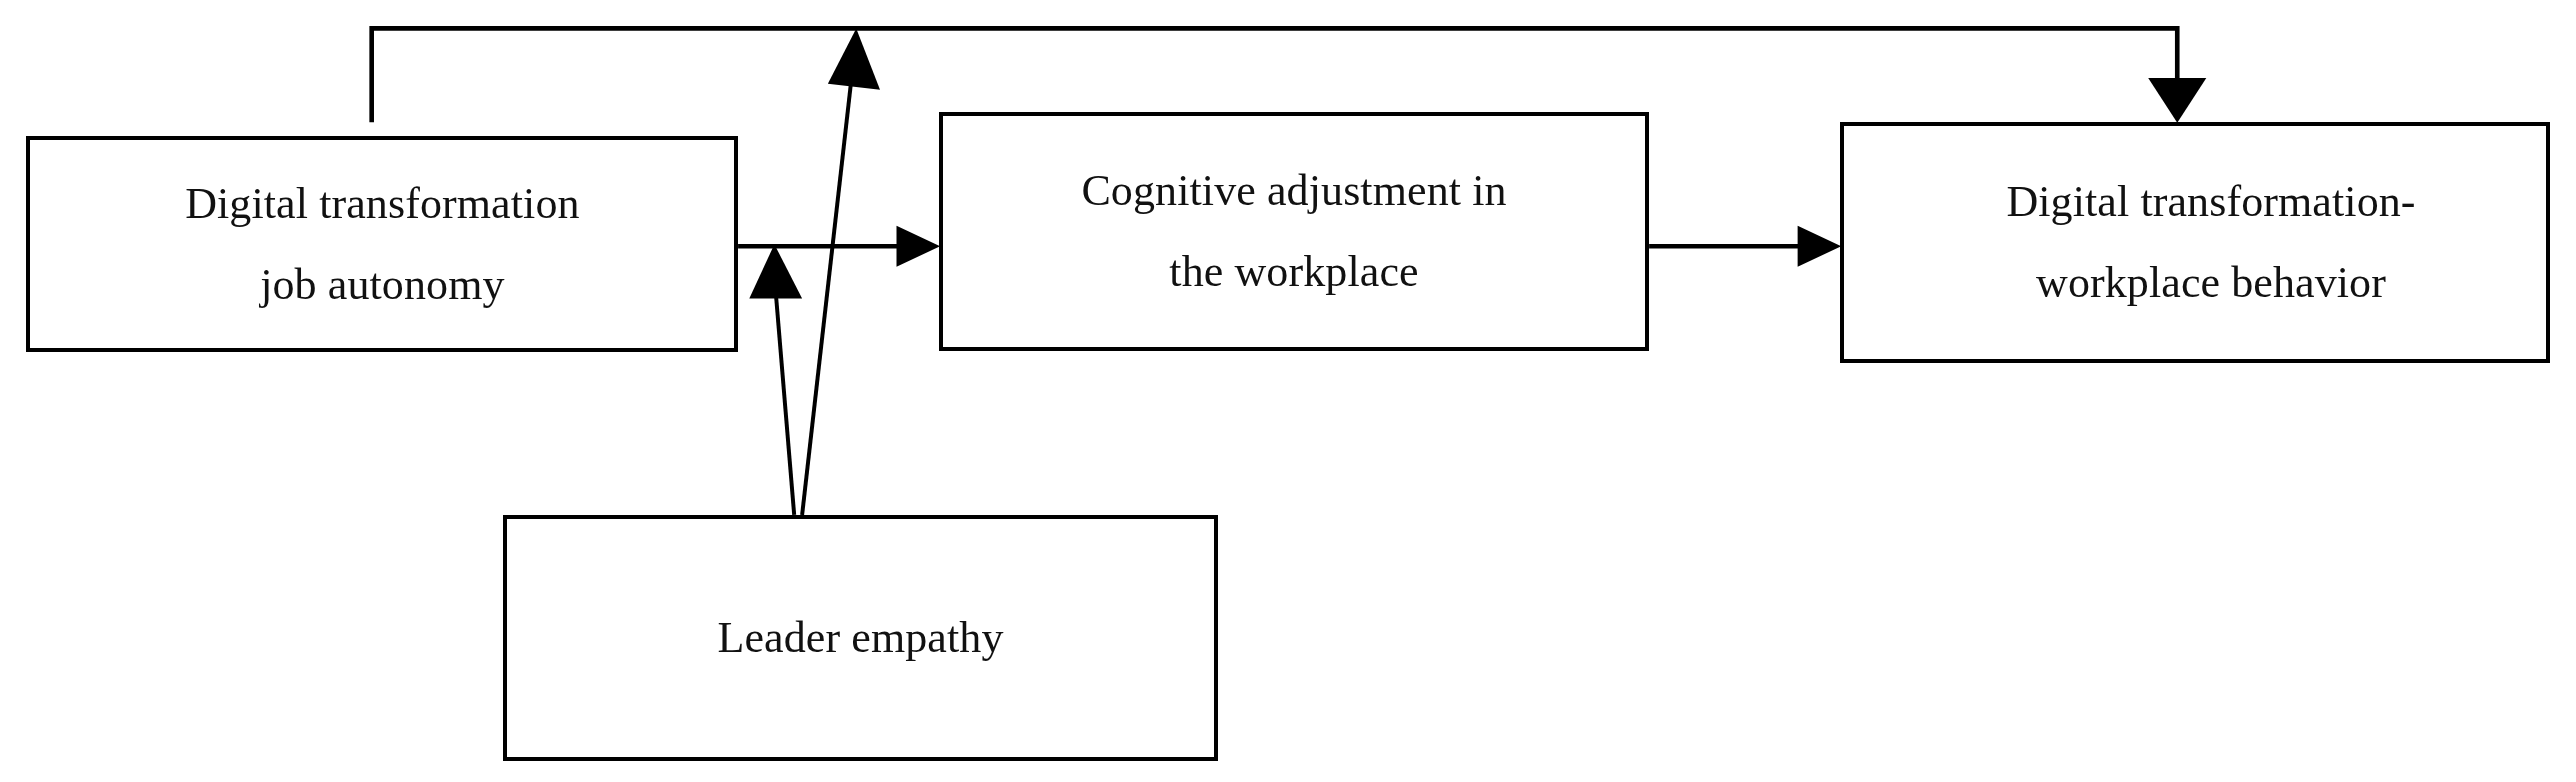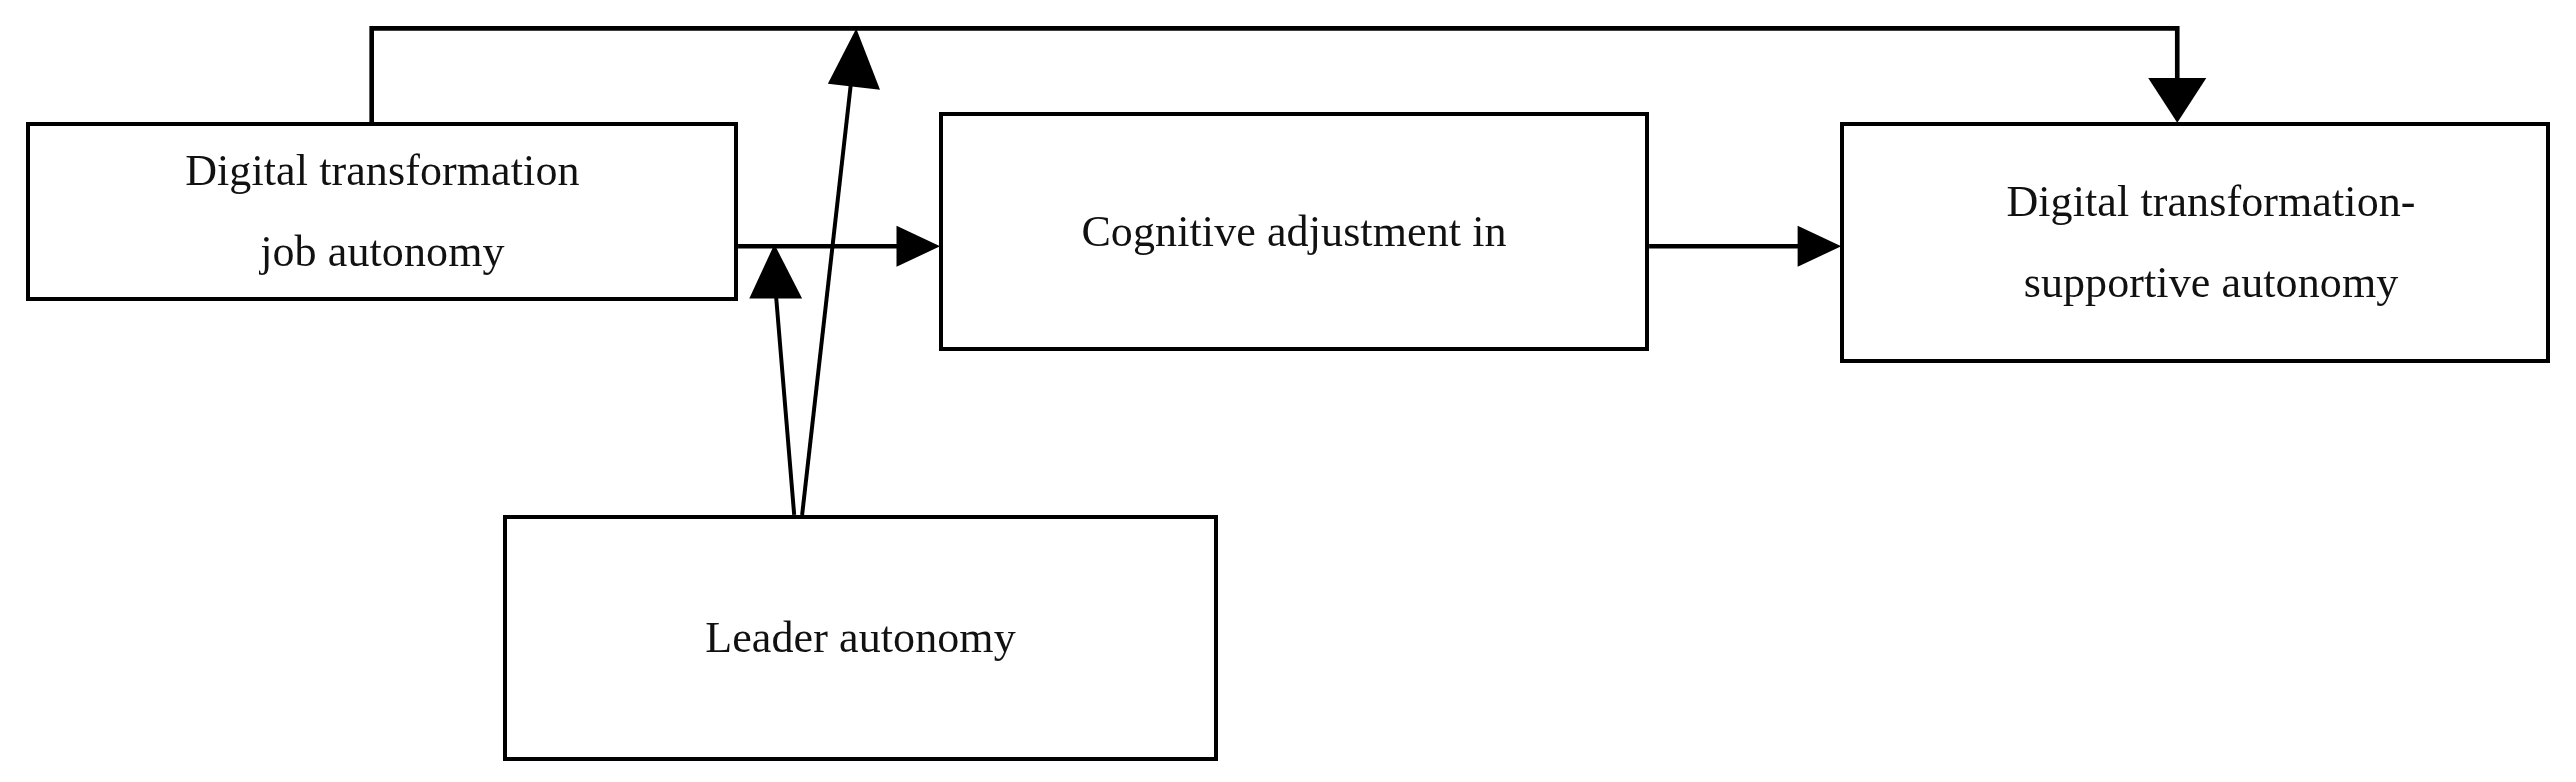--- a/index.html
+++ b/index.html
@@ -47,21 +47,21 @@
   }
   .node-line + .node-line {
     margin-top: 37px;
     text-align: center;
   }
   .node-single .node-line {
     margin-top: 0;
   }
   
   #node-job-autonomy {
-    left: 26.4px;  top: 122px;  width: 712px; height: 179px; font-family: Liberation Serif, serif;
+    left: 26.4px;  top: 136px;  width: 712px; height: 216px; font-family: Liberation Serif, serif;
   }
   #node-cognitive-adjustment {
     left: 939px; top: 112px; width: 710px; height: 239px;
   }
   #node-supportive-behavior {
     left: 1840px; top: 122px; width: 710px; height: 241px; padding-left: 32px;
   }
   #node-leader-empathy {
     left: 503px; top: 515px; width: 715px; height: 246px;
   }
@@ -100,25 +100,26 @@
 
   </svg>
 
   <div class="node-box" id="node-job-autonomy">
     <span class="node-line">Digital transformation</span>
     <span class="node-line">job autonomy</span>
   </div>
 
   <div class="node-box" id="node-cognitive-adjustment">
     <span class="node-line">Cognitive adjustment in</span>
+    <span class="node-line">the workplace</span>
   </div>
 
   <div class="node-box" id="node-supportive-behavior">
     <span class="node-line">Digital transformation-</span>
-    <span class="node-line">supportive autonomy</span>
+    <span class="node-line">workplace behavior</span>
   </div>
 
   <div class="node-box node-single" id="node-leader-empathy">
-    <span class="node-line">Leader autonomy</span>
+    <span class="node-line">Leader empathy</span>
   </div>
 
 </div>
 
 
 </body></html>

